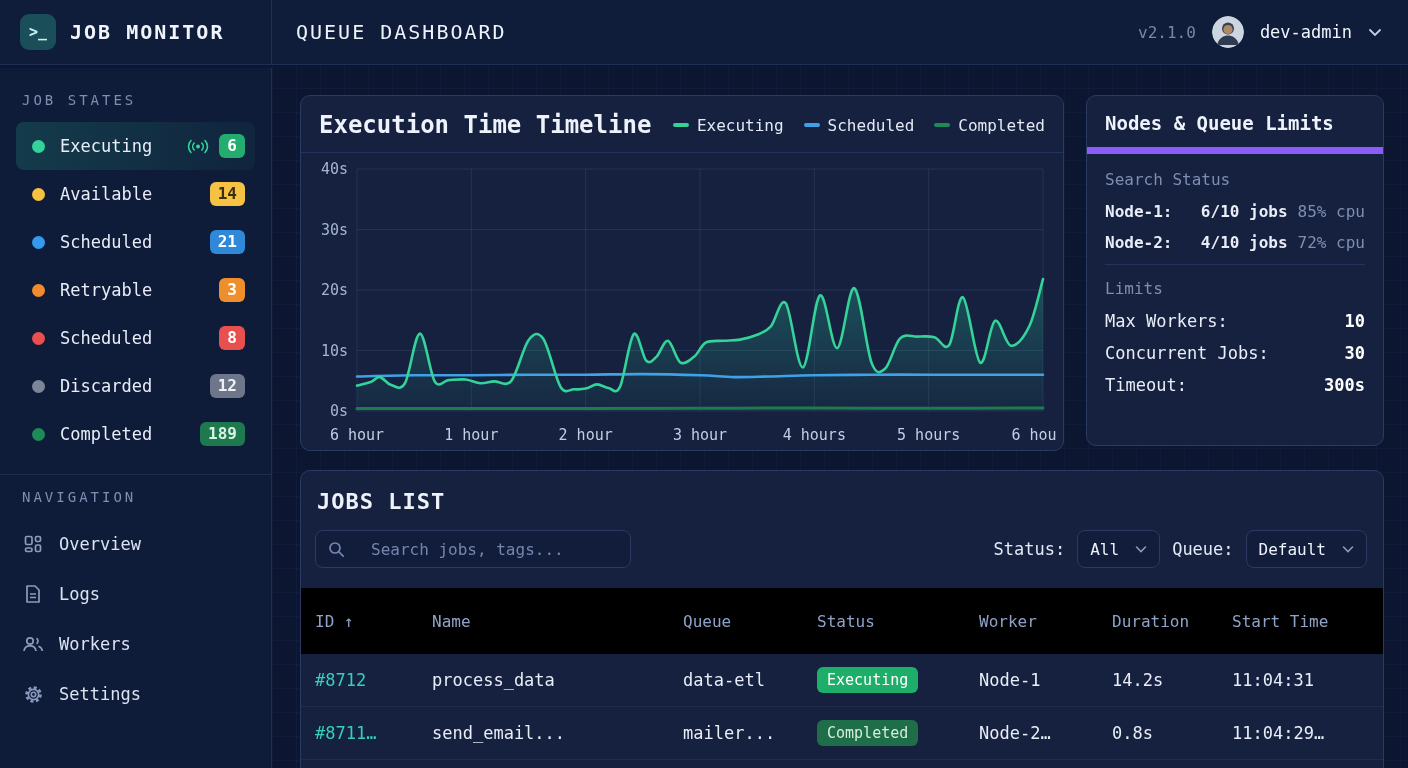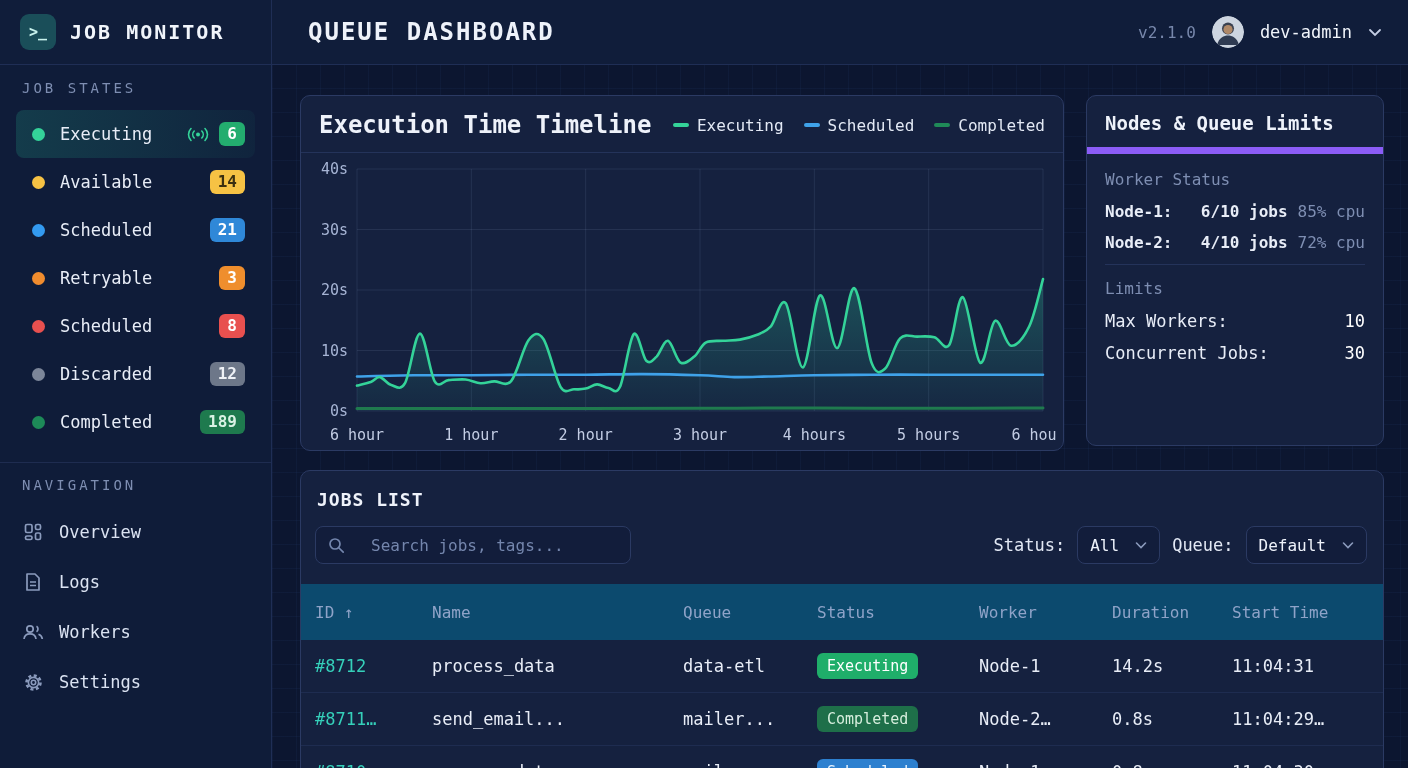--- a/index.html
+++ b/index.html
@@ -25,29 +25,29 @@
   .header-left{
     width:272px;height:100%;display:flex;align-items:center;
     padding-left:20px;box-sizing:border-box;border-right:1px solid #1f2e55;flex:none;
   }
   .logo-tile{
     width:36px;height:36px;border-radius:9px;background:#1a4e59;
     color:#c9f3ee;font-size:15px;font-weight:bold;
     display:flex;align-items:center;justify-content:center;flex:none;
   }
   .app-name{margin-left:14px;font-size:20px;font-weight:bold;letter-spacing:2px;color:#f1f5fb;white-space:nowrap;}
-  .page-title{margin-left:36px;font-size:24px;font-weight:bold;letter-spacing:2px;color:#eef2fa;}
+  .page-title{margin-left:24px;font-size:20px;font-weight:normal;letter-spacing:2px;color:#eef2fa;}
   .header-right{margin-left:auto;display:flex;align-items:center;gap:16px;padding-right:26px;}
   .version{color:#7787ab;font-size:16px;}
   .avatar{width:32px;height:32px;border-radius:50%;overflow:hidden;display:block;flex:none;}
   .username{font-size:17px;color:#f1f5fb;}
   .chev{display:flex;align-items:center;}
   
   .sidebar{
-    position:absolute;left:0;top:56px;width:272px;bottom:0;
+    position:absolute;left:0;top:68px;width:272px;bottom:0;
     background:#0f1c39;border-right:1px solid #1f2e55;
     box-sizing:border-box;padding:18px 16px 0 16px;z-index:4;
   }
   .side-label{font-size:14px;color:#7e8eb2;letter-spacing:3px;margin:6px 0 14px 6px;}
   .state-item{
     height:48px;display:flex;align-items:center;padding:0 10px;border-radius:8px;cursor:pointer;
   }
   .state-item.active{
     background:linear-gradient(90deg, rgba(38,186,146,0.20), rgba(38,186,146,0.05));
   }
@@ -80,24 +80,24 @@
   .nodes-head{padding:16px 31px 13px 18px;border-bottom:7px solid #8b5cf6;font-size:19px;font-weight:bold;color:#eef2fa;}
   .nodes-body{padding:16px 18px;}
   .sub-label{color:#7e8eb2;font-size:16px;margin-bottom:13px;}
   .worker-row{display:flex;align-items:baseline;font-size:16px;margin-bottom:12px;white-space:nowrap;}
   .worker-name{color:#e8edf7;font-weight:bold;}
   .worker-jobs{color:#e8edf7;font-weight:bold;margin-left:auto;}
   .worker-cpu{color:#7e8eb2;margin-left:10px;}
   .nodes-divider{border-top:1px solid #24335a;margin:6px 0 14px 0;}
   .limit-row{display:flex;justify-content:space-between;font-size:17px;margin-bottom:12px;}
   .limit-label{color:#e8edf7;}
-  .limit-value{color:#ffffff;font-weight:normal;}
+  .limit-value{color:#ffffff;font-weight:bold;}
   
   .jobs-panel{left:300px;top:470px;width:1084px;height:420px;padding-top:16px;}
-  .jobs-title{font-size:18px;font-weight:bold;letter-spacing:1px;color:#eef2fa;margin:2px 0 0 16px;}
+  .jobs-title{font-size:22px;font-weight:bold;letter-spacing:1px;color:#eef2fa;margin:2px 0 0 16px;}
   .jobs-controls{display:flex;align-items:center;justify-content:space-between;margin:16px 16px 0 14px;}
   .search-box{
     width:316px;height:38px;border:1px solid #2b3a63;border-radius:8px;background:#121d3b;
     display:flex;align-items:center;padding:0 12px;box-sizing:border-box;gap:9px;
   }
   .search-box input{
     background:transparent;border:none;outline:none;color:#cfd9ee;font-size:16px;width:100%;
     font-family:"DejaVu Sans Mono","Liberation Mono",monospace;
     margin-left:15px;
   }
@@ -107,21 +107,21 @@
   .select-box{
     border:1px solid #2b3a63;border-radius:8px;background:#121d3b;height:38px;
     display:flex;align-items:center;gap:16px;padding:0 12px;cursor:pointer;box-sizing:border-box;
   }
   .select-value{font-size:16px;color:#eef2fa;}
   .jobs-table{margin-top:20px;}
   .t-row{
     display:grid;grid-template-columns:117px 251px 134px 162px 133px 120px auto;
     align-items:center;
   }
-  .t-head{background:#0c4a6e;height:56px;}
+  .t-head{background:#000000;height:66px;}
   .t-head .t-cell{color:#8fa3c8;font-size:16px;}
   .t-cell{padding-left:14px;white-space:nowrap;overflow:hidden;}
   .t-body-row{height:52px;border-bottom:1px solid #1e2c50;font-size:17px;}
   .id-link{color:#35d0ba;cursor:pointer;}
   .status-badge{
     display:inline-block;border-radius:6px;padding:3px 10px;font-size:15px;line-height:20px;
   }
   .status-badge.executing{background:#1fae6a;color:#ffffff;}
   .status-badge.completed{background:#1e6f49;color:#d6eedd;}
   .status-badge.scheduled{background:#2d80cf;color:#eaf4ff;}
@@ -318,21 +318,21 @@
       <path d="M48.0,230.6C50.3,230.0,57.9,228.4,61.7,227.0C65.5,225.5,67.4,221.6,70.9,222.1C74.3,222.6,78.1,229.0,82.3,230.0C86.5,231.0,91.3,236.7,96.0,228.2C100.8,219.6,105.9,178.9,110.9,178.6C115.8,178.3,121.0,218.6,125.7,226.4C130.5,234.1,134.3,225.4,139.5,225.1C144.6,224.8,151.3,224.0,156.6,224.5C162.0,225.0,166.7,227.9,171.5,228.2C176.2,228.5,180.1,226.8,185.2,226.4C190.3,226.0,196.6,232.6,202.3,225.8C208.1,218.9,214.2,192.2,219.5,185.2C224.8,178.3,229.0,176.2,234.4,184.0C239.7,191.8,246.4,223.4,251.5,231.8C256.7,240.2,261.0,233.9,265.2,234.2C269.4,234.5,272.9,234.4,276.7,233.6C280.5,232.8,284.3,229.5,288.1,229.4C291.9,229.3,295.7,232.6,299.5,233.0C303.3,233.4,306.8,240.8,311.0,231.8C315.2,222.8,320.3,183.5,324.7,179.2C329.1,174.8,333.5,202.1,337.3,205.8C341.1,209.5,343.9,204.9,347.6,201.6C351.2,198.2,355.0,184.8,359.0,185.8C363.0,186.8,367.2,205.0,371.6,207.6C375.9,210.2,381.1,204.9,385.3,201.6C389.5,198.2,392.0,190.3,396.7,187.6C401.5,185.0,408.2,186.3,413.9,185.8C419.6,185.3,425.3,185.6,431.0,184.6C436.7,183.6,443.0,182.0,448.2,179.8C453.3,177.6,457.1,176.5,461.9,171.3C466.7,166.1,471.4,141.5,476.8,148.3C482.1,155.2,488.2,213.8,493.9,212.4C499.6,211.1,505.3,143.7,511.0,140.4C516.8,137.2,522.5,194.3,528.2,193.1C533.9,191.9,539.6,130.8,545.3,133.2C551.1,135.6,557.4,194.2,562.5,207.6C567.6,221.0,571.5,217.7,576.2,213.6C581.0,209.6,585.7,188.7,591.1,183.4C596.4,178.1,602.5,181.8,608.2,181.6C614.0,181.4,620.0,180.8,625.4,182.2C630.7,183.6,635.5,196.7,640.2,190.1C645.0,183.4,648.8,139.3,654.0,142.3C659.1,145.2,665.8,203.7,671.1,207.6C676.5,211.5,680.8,168.7,686.0,165.9C691.1,163.0,696.3,189.8,702.0,190.7C707.7,191.6,714.9,182.4,720.3,171.3C725.6,160.2,731.7,132.0,734.0,124.1L734.0,256.0L48.0,256.0Z" fill="url(#gexec)" stroke="none"></path>
       <path d="M48.0,253.6C67.1,253.6,124.2,253.6,162.3,253.6C200.4,253.6,238.6,253.6,276.7,253.6C314.8,253.5,352.9,253.4,391.0,253.3C429.1,253.2,467.2,253.0,505.3,253.0C543.4,253.0,581.6,253.3,619.7,253.3C657.8,253.3,714.9,253.0,734.0,253.0" fill="none" stroke="#1f7a4e" stroke-width="3" stroke-linecap="round"></path>
       <path d="M48.0,221.5C57.5,221.3,86.1,220.5,105.2,220.3C124.2,220.1,143.3,220.4,162.3,220.3C181.4,220.2,200.4,219.8,219.5,219.7C238.6,219.6,257.6,219.8,276.7,219.7C295.7,219.6,314.8,219.0,333.8,219.1C352.9,219.2,375.8,219.8,391.0,220.3C406.2,220.8,413.9,221.9,425.3,222.1C436.7,222.3,446.3,221.8,459.6,221.5C472.9,221.2,488.2,220.6,505.3,220.3C522.5,220.0,543.4,219.8,562.5,219.7C581.6,219.6,600.6,219.7,619.7,219.7C638.7,219.7,657.8,219.7,676.8,219.7C695.9,219.7,724.5,219.7,734.0,219.7" fill="none" stroke="#3fa2e9" stroke-width="2.6" stroke-linecap="round"></path>
       <path d="M48.0,230.6C50.3,230.0,57.9,228.4,61.7,227.0C65.5,225.5,67.4,221.6,70.9,222.1C74.3,222.6,78.1,229.0,82.3,230.0C86.5,231.0,91.3,236.7,96.0,228.2C100.8,219.6,105.9,178.9,110.9,178.6C115.8,178.3,121.0,218.6,125.7,226.4C130.5,234.1,134.3,225.4,139.5,225.1C144.6,224.8,151.3,224.0,156.6,224.5C162.0,225.0,166.7,227.9,171.5,228.2C176.2,228.5,180.1,226.8,185.2,226.4C190.3,226.0,196.6,232.6,202.3,225.8C208.1,218.9,214.2,192.2,219.5,185.2C224.8,178.3,229.0,176.2,234.4,184.0C239.7,191.8,246.4,223.4,251.5,231.8C256.7,240.2,261.0,233.9,265.2,234.2C269.4,234.5,272.9,234.4,276.7,233.6C280.5,232.8,284.3,229.5,288.1,229.4C291.9,229.3,295.7,232.6,299.5,233.0C303.3,233.4,306.8,240.8,311.0,231.8C315.2,222.8,320.3,183.5,324.7,179.2C329.1,174.8,333.5,202.1,337.3,205.8C341.1,209.5,343.9,204.9,347.6,201.6C351.2,198.2,355.0,184.8,359.0,185.8C363.0,186.8,367.2,205.0,371.6,207.6C375.9,210.2,381.1,204.9,385.3,201.6C389.5,198.2,392.0,190.3,396.7,187.6C401.5,185.0,408.2,186.3,413.9,185.8C419.6,185.3,425.3,185.6,431.0,184.6C436.7,183.6,443.0,182.0,448.2,179.8C453.3,177.6,457.1,176.5,461.9,171.3C466.7,166.1,471.4,141.5,476.8,148.3C482.1,155.2,488.2,213.8,493.9,212.4C499.6,211.1,505.3,143.7,511.0,140.4C516.8,137.2,522.5,194.3,528.2,193.1C533.9,191.9,539.6,130.8,545.3,133.2C551.1,135.6,557.4,194.2,562.5,207.6C567.6,221.0,571.5,217.7,576.2,213.6C581.0,209.6,585.7,188.7,591.1,183.4C596.4,178.1,602.5,181.8,608.2,181.6C614.0,181.4,620.0,180.8,625.4,182.2C630.7,183.6,635.5,196.7,640.2,190.1C645.0,183.4,648.8,139.3,654.0,142.3C659.1,145.2,665.8,203.7,671.1,207.6C676.5,211.5,680.8,168.7,686.0,165.9C691.1,163.0,696.3,189.8,702.0,190.7C707.7,191.6,714.9,182.4,720.3,171.3C725.6,160.2,731.7,132.0,734.0,124.1" fill="none" stroke="#34d399" stroke-width="2.6" stroke-linecap="round"></path>
     </svg>
 </div>
 
 <div class="panel nodes-panel">
   <div class="nodes-head">Nodes &amp; Queue Limits</div>
   <div class="nodes-body">
-    <div class="sub-label">Worker Status</div>
+    <div class="sub-label">Search Status</div>
     <div>
 
         <div class="worker-row">
           <span class="worker-name">Node-1:</span>
           <span class="worker-jobs">6/10 jobs</span>
           <span class="worker-cpu">85% cpu</span>
         </div>
 
         <div class="worker-row">
           <span class="worker-name">Node-2:</span>
@@ -347,20 +347,24 @@
         <div class="limit-row">
           <span class="limit-label">Max Workers:</span>
           <span class="limit-value">10</span>
         </div>
 
         <div class="limit-row">
           <span class="limit-label">Concurrent Jobs:</span>
           <span class="limit-value">30</span>
         </div>
 
+        <div class="limit-row">
+          <span class="limit-label">Timeout:</span>
+          <span class="limit-value">300s</span>
+        </div>
       </div>
   </div>
 </div>
 
 <div class="panel jobs-panel">
   <div class="jobs-title">JOBS LIST</div>
   <div class="jobs-controls">
     <div class="search-box">
       <span>
         <svg width="17" height="17" viewBox="0 0 17 17" fill="none" stroke="#7486ad" stroke-width="1.7">

